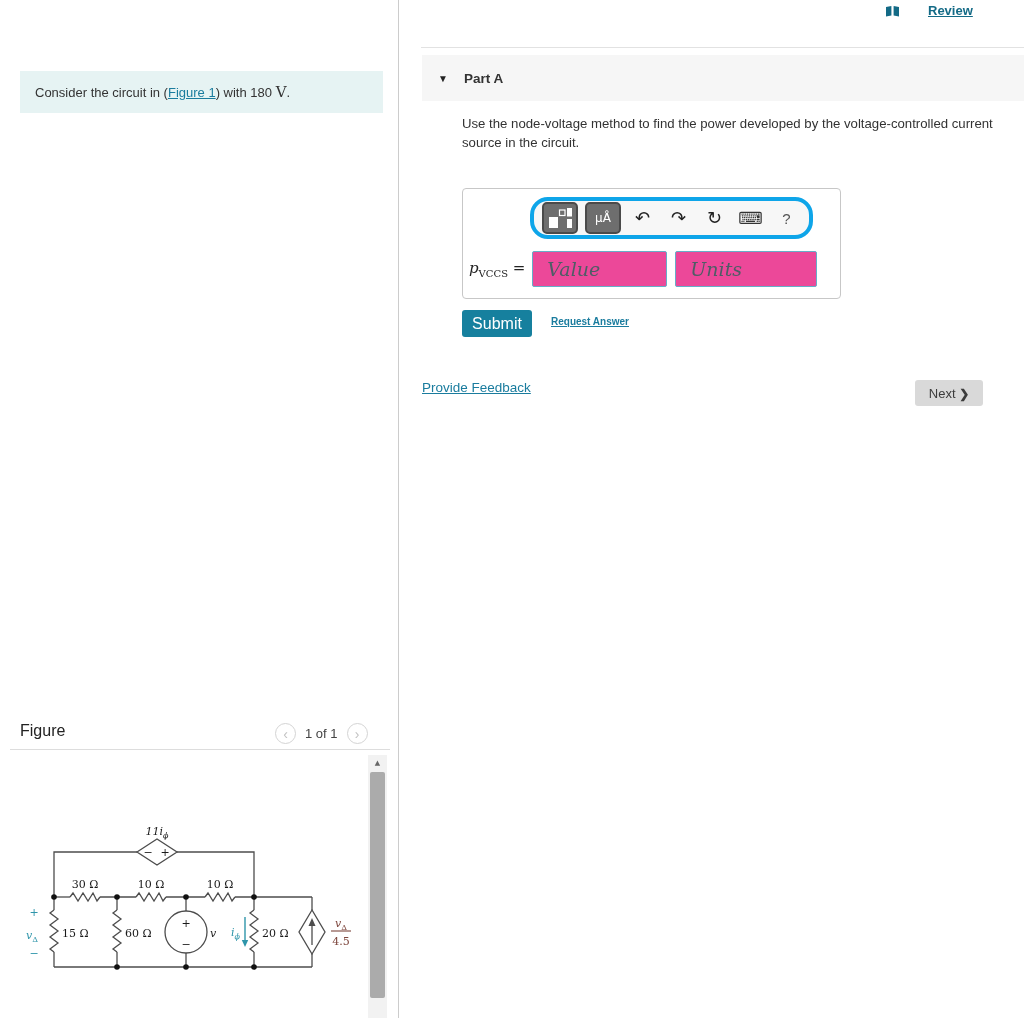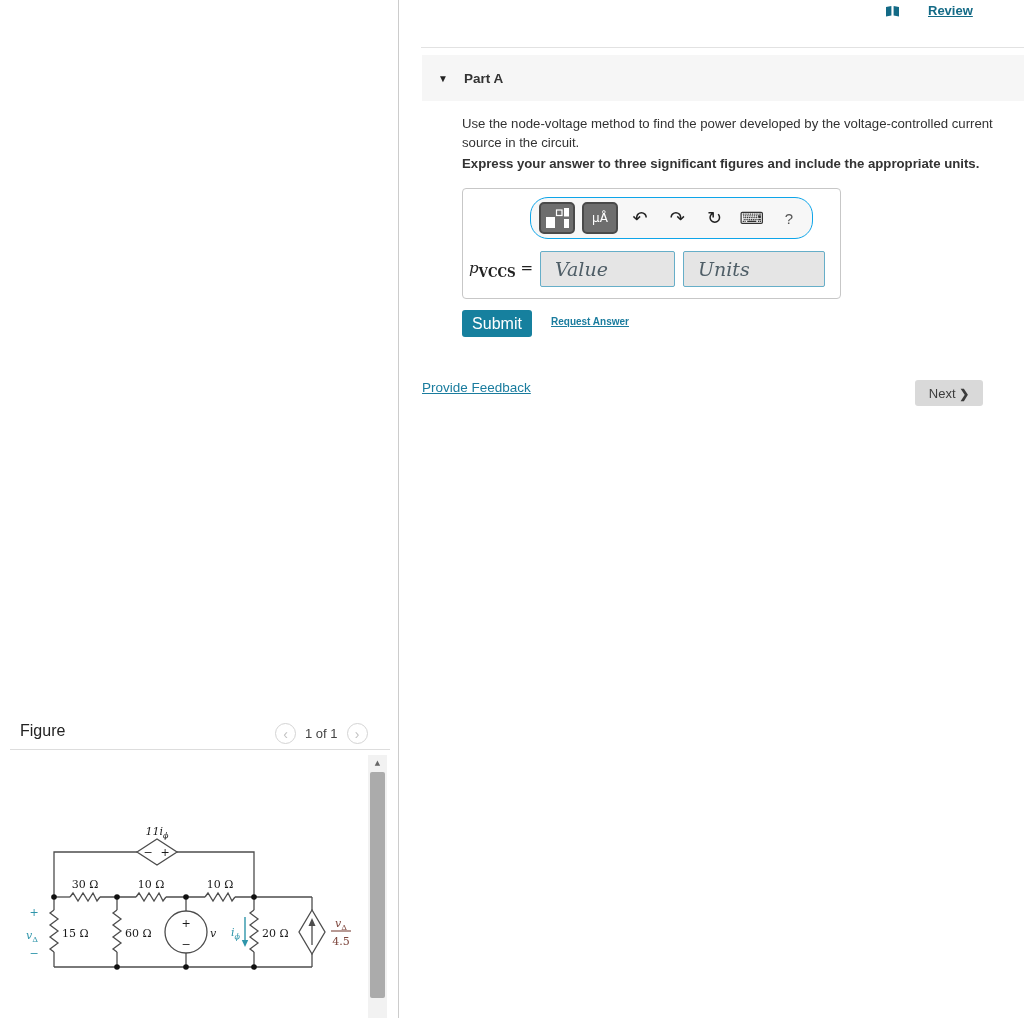--- a/index.html
+++ b/index.html
@@ -40,36 +40,36 @@
     background:#f6f6f6; display:flex; align-items:center; }
   .parta-caret { margin-left:16px; font-size:10px; color:#222; cursor:pointer; }
   .parta-title { margin-left:16px; font-size:13.5px; font-weight:bold; color:#333; }
 
   .parta-body { position:absolute; left:462px; top:114px; width:540px; font-size:13.2px; color:#333; line-height:1.45; }
   .parta-em { position:absolute; left:462px; top:156px; font-size:13.2px; font-weight:bold; color:#333; white-space:nowrap; }
 
   .answer-box { position:absolute; left:462px; top:188px; width:379px; height:111px;
     border:1px solid #c7c7c7; border-radius:4px; background:#fff; }
   .eq-toolbar { position:absolute; left:67px; top:8px; width:283px; height:42px;
-    background:#f7f7f7; border:1px solid #0ea5e9; border-radius:18px;
+    background:#f7f7f7; border:4px solid #0ea5e9; border-radius:18px;
     display:flex; align-items:center; padding:16px 8px; gap:7px; }
   .tb-btn { width:36px; height:32px; background:#6e6e6e; border:2px solid #4a4a4a; border-radius:5px;
     display:flex; align-items:center; justify-content:center; cursor:pointer; }
   .tb-btn .mu { color:#fff; font-size:12px; font-family:"DejaVu Sans", sans-serif; }
   .tb-ico { flex:1; text-align:center; font-family:"DejaVu Sans", sans-serif; font-size:18px;
     color:#222; cursor:pointer; line-height:1; }
   .tb-ico.kbd { font-size:17px; color:#333; }
   .tb-ico.help { font-size:15px; color:#555; font-family:"Liberation Sans", sans-serif; }
 
   .answer-row { position:absolute; left:6px; top:62px; display:flex; align-items:center; }
   .answer-label { font-family:"DejaVu Serif", serif; font-size:15px; color:#222; margin-right:7px; }
   .answer-label .sym { font-style:italic; }
-  .answer-label sub { font-size:12px;font-weight:bold; }
+  .answer-label sub { font-size:10px; }
   .ans-input { height:36px; border:1px solid #66aec8; border-radius:2px;
-    font-family:"DejaVu Serif", serif; font-style:italic; font-size:19px; color:#333; padding-left:14px; background:#e5e5e5; }
+    font-family:"DejaVu Serif", serif; font-style:italic; font-size:19px; color:#333; padding-left:14px; background:#ec4899; }
   .ans-input::placeholder { color:#4e5d66; font-style:italic; opacity:1; }
   .ans-input.value { width:135px; margin-right:8px; }
   .ans-input.units { width:142px; }
 
   .submit-btn { position:absolute; left:462px; top:310px; width:70px; height:27px;
     background:#16809e; color:#fff; border:none; border-radius:3px; font-size:16px;
     font-family:"Liberation Sans", sans-serif; cursor:pointer; }
   .request-link { position:absolute; left:551px; top:316px; font-size:10px; font-weight:bold;
     color:#1a7c9e; text-decoration:underline; cursor:pointer; }
 
@@ -86,20 +86,26 @@
   .cteal { fill:#2e95aa; }
   .cmaroon { fill:#7d453c; }
 </style>
 </head>
 <body>
 
 <div id="page">
 
   <div class="divider-v"></div>
 
+  <div class="intro-box">
+    <span>
+      <span>Consider the circuit in (</span><a>Figure 1</a><span>) with 180</span>
+      <span class="unit-serif">V</span><span>.</span>
+    </span>
+  </div>
 
   <div class="figure-title">Figure</div>
   <div class="pager">
     <div class="pager-btn">
       <span>‹</span>
     </div>
     <div class="pager-text">1 of 1</div>
     <div class="pager-btn">
       <span>›</span>
     </div>
@@ -206,21 +212,20 @@
   </div>
 
   <div class="rule-top"></div>
 
   <div class="parta-header">
     <span class="parta-caret">▼</span>
     <span class="parta-title">Part A</span>
   </div>
 
   <div class="parta-body">Use the node-voltage method to find the power developed by the voltage-controlled current source in the circuit.</div>
-  <div class="parta-em">Express your answer to three significant figures and include the appropriate units.</div>
 
   <div class="answer-box">
     <div class="eq-toolbar">
       <div class="tb-btn">
         <svg width="26" height="24">
           <rect x="2" y="11" width="9" height="11" fill="#fff"></rect>
           <rect x="12.5" y="4" width="5.5" height="5.5" fill="none" stroke="#fff" stroke-width="1.2"></rect>
           <rect x="20" y="2" width="5" height="8.5" fill="#fff"></rect>
           <rect x="20" y="13" width="5" height="9" fill="#fff"></rect>
         </svg>

